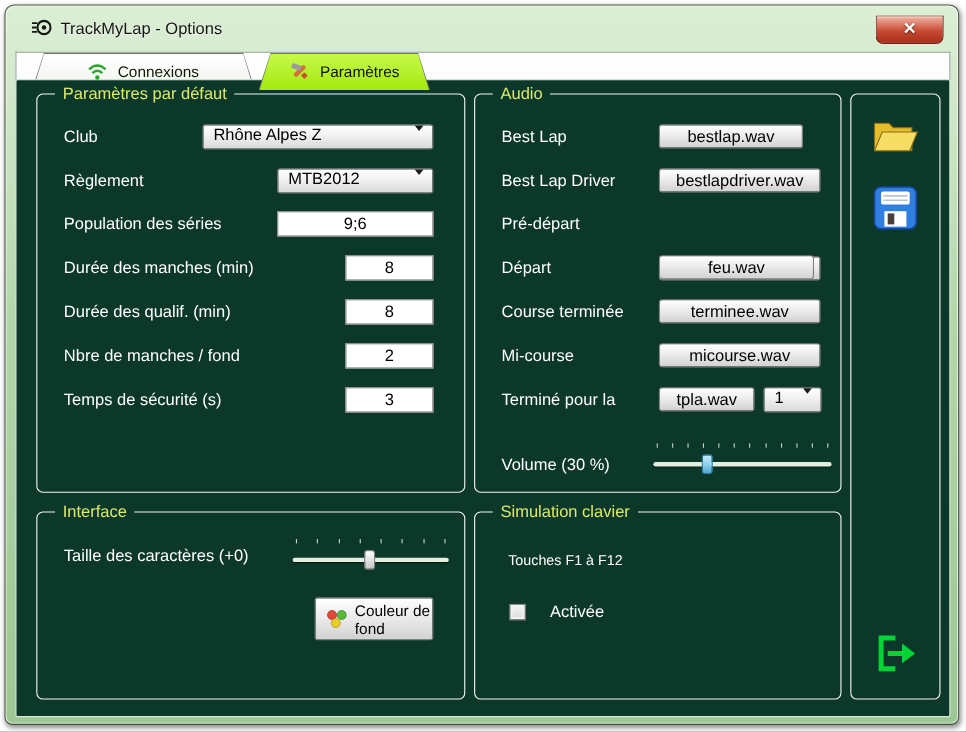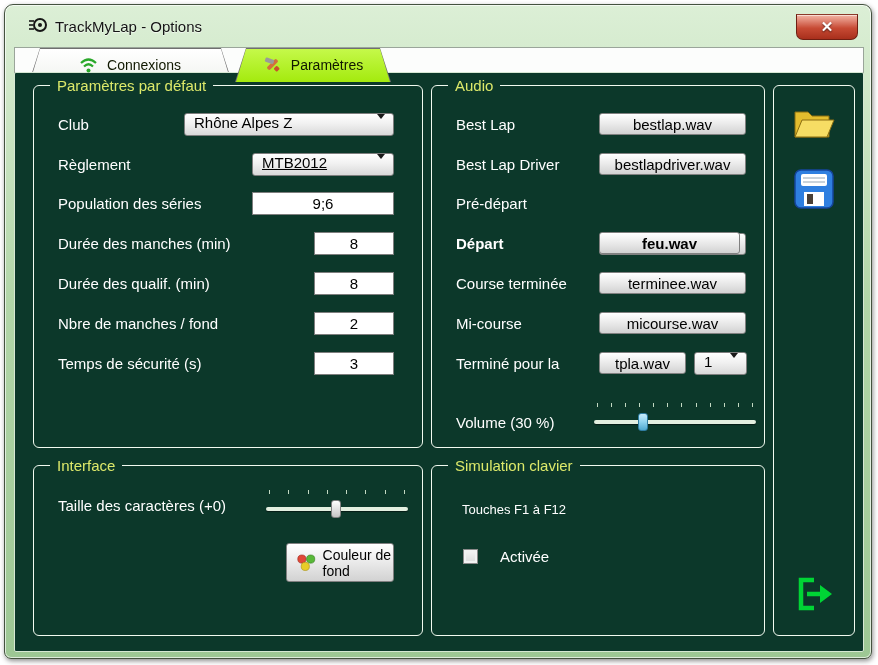--- a/index.html
+++ b/index.html
@@ -140,21 +140,21 @@
       <div class="legend">Paramètres par défaut</div>
       <div class="row" style="top:27px;">
         <span class="lbl">Club</span>
         <div class="combo" style="left:150px; width:210px; top:0;">
           <span class="combo-text">Rhône Alpes Z</span>
           <span class="arrow"></span>
         </div>
       </div>
       <div class="row" style="top:67px;">
         <span class="lbl">Règlement</span>
-        <div class="combo" style="left:218px; width:142px; top:0;text-decoration:underline;">
+        <div class="combo" style="left:218px; width:142px; top:0;">
           <span class="combo-text">MTB2012</span>
           <span class="arrow"></span>
         </div>
       </div>
       <div class="row" style="top:106px;">
         <span class="lbl">Population des séries</span>
         <input class="tbox" style="left: 218px; width: 142px; top: 0px;" value="9;6">
       </div>
       <div class="row" style="top:146px;">
         <span class="lbl">Durée des manches (min)</span>
@@ -171,31 +171,31 @@
       <div class="row" style="top:266px;">
         <span class="lbl">Temps de sécurité (s)</span>
         <input class="tbox" style="left: 280px; width: 80px; top: 0px;" value="3">
       </div>
     </div>
 
     <div class="groupbox grp-audio">
       <div class="legend">Audio</div>
       <div class="row" style="top:27px;">
         <span class="lbl">Best Lap</span>
-        <div class="btn" style="left:167px; width:147px; top:0;">bestlap.wav</div>
+        <div class="btn" style="left:167px; width:131px; top:0;">bestlap.wav</div>
       </div>
       <div class="row" style="top:67px;">
         <span class="lbl">Best Lap Driver</span>
         <div class="btn" style="left:167px; width:147px; top:0;">bestlapdriver.wav</div>
       </div>
       <div class="row" style="top:106px;">
         <span class="lbl">Pré-départ</span>
         <div class="btn" style="left:167px; width:147px; top:0;margin-top:41px;">onjoue.wav</div>
       </div>
-      <div class="row" style="top:146px;font-weight:bold;">
+      <div class="row" style="top:146px;">
         <span class="lbl">Départ</span>
         <div class="btn" style="left:167px; width:141px; top:0;">feu.wav</div>
       </div>
       <div class="row" style="top:186px;">
         <span class="lbl">Course terminée</span>
         <div class="btn" style="left:167px; width:147px; top:0;">terminee.wav</div>
       </div>
       <div class="row" style="top:226px;">
         <span class="lbl">Mi-course</span>
         <div class="btn" style="left:167px; width:147px; top:0;">micourse.wav</div>

